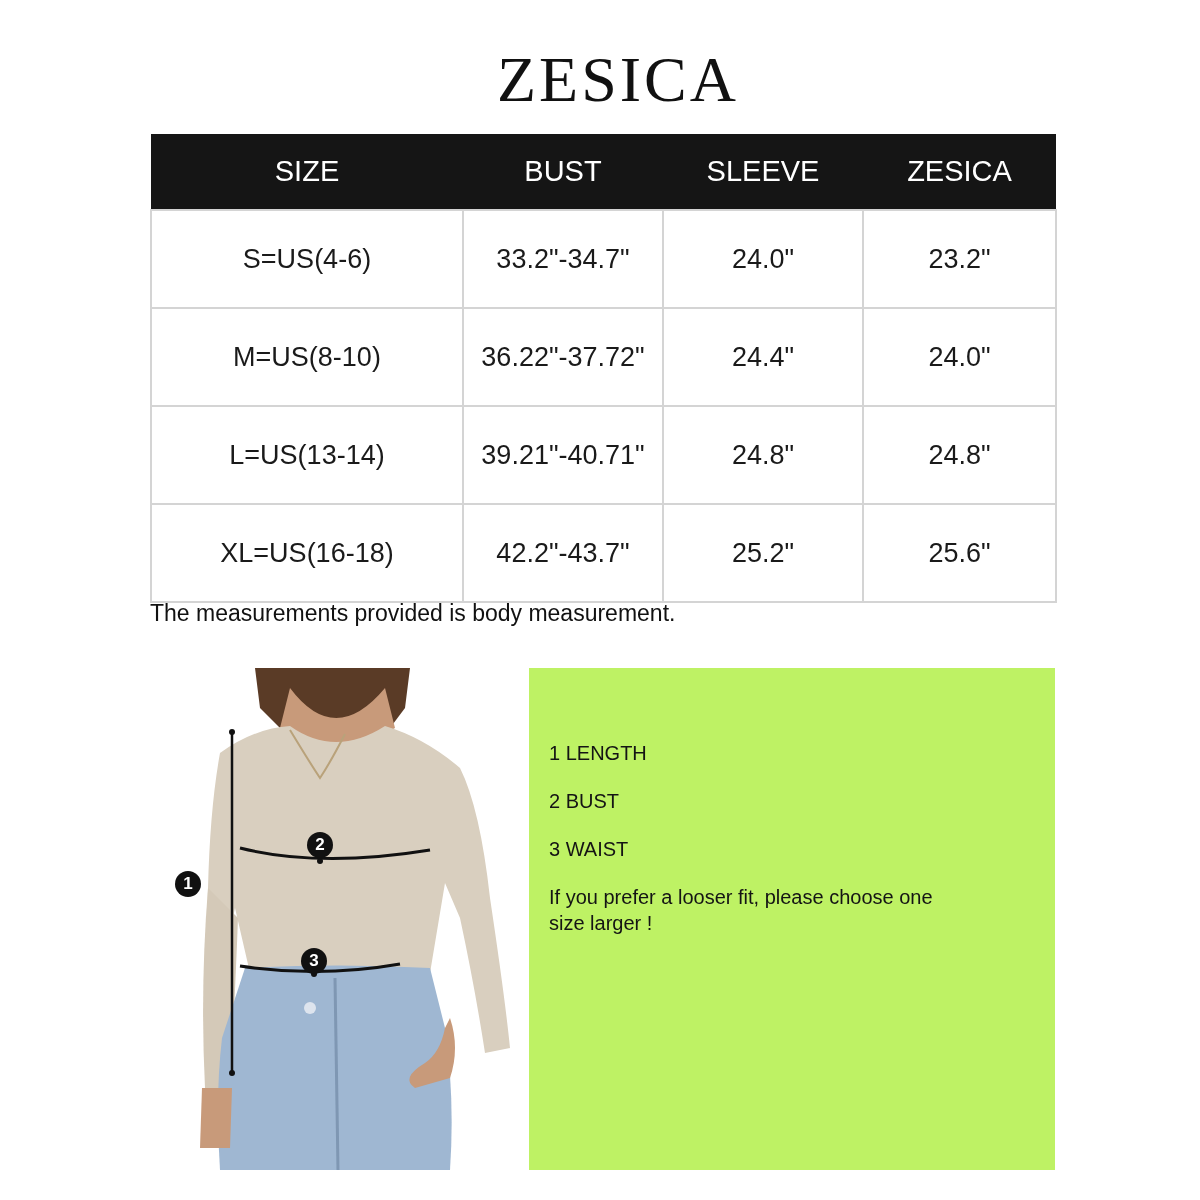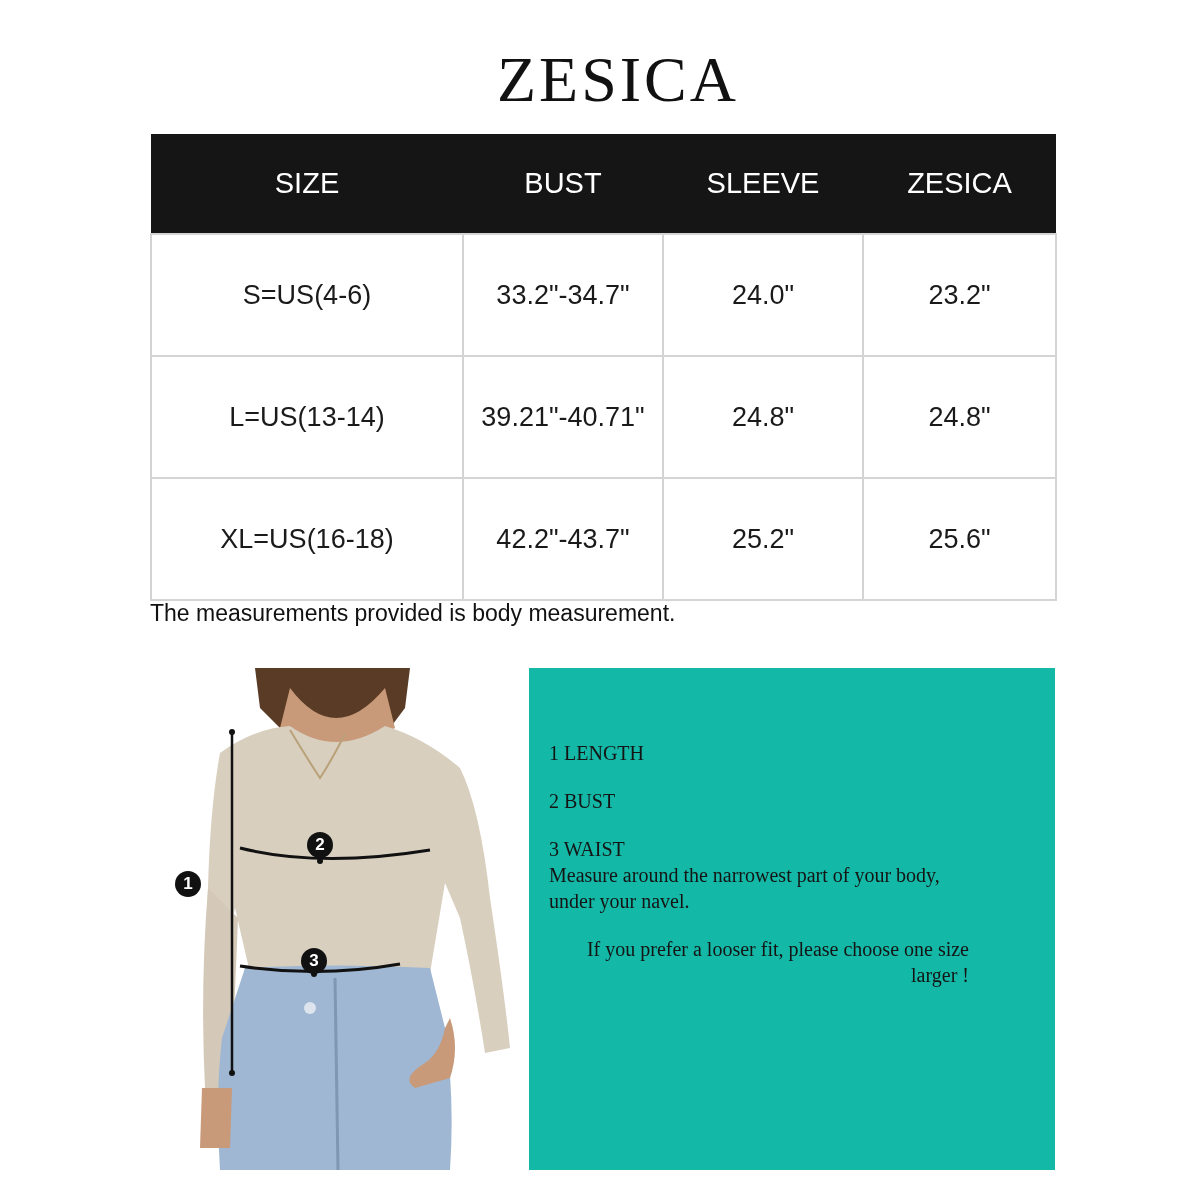--- a/index.html
+++ b/index.html
@@ -1,29 +1,29 @@
 <!DOCTYPE html>
 <html><head>
 <meta charset="utf-8">
 <style>
   html, body { margin: 0; padding: 0; background: #ffffff; }
   body { width: 1200px; height: 1200px; position: relative; overflow: hidden; font-family: "Liberation Sans", sans-serif; color: #111; }
   .brand { position: absolute; left: 18px; top: 44px; width: 1200px; text-align: center; font-family: "Liberation Serif", serif; font-size: 64px; letter-spacing: 3px; color: #111; line-height: 72px; }
   .size-table { position: absolute; left: 150px; top: 134px; width: 905px; border-collapse: collapse; table-layout: fixed; }
-  .size-table th { background: #151515; color: #fff; height: 75px; font-size: 29px; font-weight: normal; letter-spacing: 0px; padding: 12px; }
-  .size-table td { height: 96px; text-align: center; font-size: 27px; color: #1a1a1a; border: 2px solid #d4d4d4; padding: 12px; background: #fff; }
+  .size-table th { background: #151515; color: #fff; height: 75px; font-size: 29px; font-weight: normal; letter-spacing: 0px; padding: 0; }
+  .size-table td { height: 96px; text-align: center; font-size: 27px; color: #1a1a1a; border: 2px solid #d4d4d4; padding: 0; background: #fff; }
   .size-table td:first-child { border-left: 2px solid #d4d4d4; }
   .col-size { width: 312px; } .col-bust { width: 200px; } .col-sleeve { width: 200px; } .col-length { width: 193px; }
   .note { position: absolute; left: 150px; top: 600px; font-size: 23px; color: #111; }
   .figure { position: absolute; left: 160px; top: 668px; width: 360px; height: 502px; background: #ffffff; overflow: hidden; }
-  .panel { position: absolute; left: 529px; top: 668px; width: 526px; height: 502px; background: #14b8a6; font-family: Liberation Serif, serif; }
+  .panel { position: absolute; left: 529px; top: 668px; width: 526px; height: 502px; background: #bef264; }
   .guide { position: absolute; left: 20px; top: 72px; width: 420px; font-size: 20px; line-height: 26px; color: #141414; }
   .guide .item { margin-bottom: 22px; }
   .guide .heading { font-weight: normal; letter-spacing: 0px; }
-  .guide .tip { margin-top: 10px; text-align: right; }
+  .guide .tip { margin-top: 10px; }
   .marker { position: absolute; width: 26px; height: 26px; border-radius: 50%; background: #111; color: #fff; font-size: 17px; font-weight: bold; text-align: center; line-height: 26px; }
 </style>
 </head>
 <body>
 
 <div class="brand">ZESICA</div>
 
 <table class="size-table">
   <colgroup>
     <col class="col-size">
@@ -38,20 +38,26 @@
       <th>SLEEVE</th>
       <th>ZESICA</th>
     </tr>
   </thead>
   <tbody>
     <tr>
       <td>S=US(4-6)</td>
       <td>33.2"-34.7"</td>
       <td>24.0"</td>
       <td>23.2"</td>
+    </tr>
+    <tr>
+      <td>M=US(8-10)</td>
+      <td>36.22"-37.72"</td>
+      <td>24.4"</td>
+      <td>24.0"</td>
     </tr>
     <tr>
       <td>L=US(13-14)</td>
       <td>39.21"-40.71"</td>
       <td>24.8"</td>
       <td>24.8"</td>
     </tr>
     <tr>
       <td>XL=US(16-18)</td>
       <td>42.2"-43.7"</td>
@@ -102,17 +108,16 @@
 <div class="panel">
   <div class="guide">
     <div class="item">
       <div class="heading">1  LENGTH</div>
     </div>
     <div class="item">
       <div class="heading">2 BUST</div>
     </div>
     <div class="item">
       <div class="heading">3 WAIST</div>
-      <div>Measure around the narrowest part of your body, under your navel.</div>
     </div>
     <div class="tip">If you prefer a looser fit, please choose one size larger !</div>
   </div>
 </div>
 
 </body></html>

